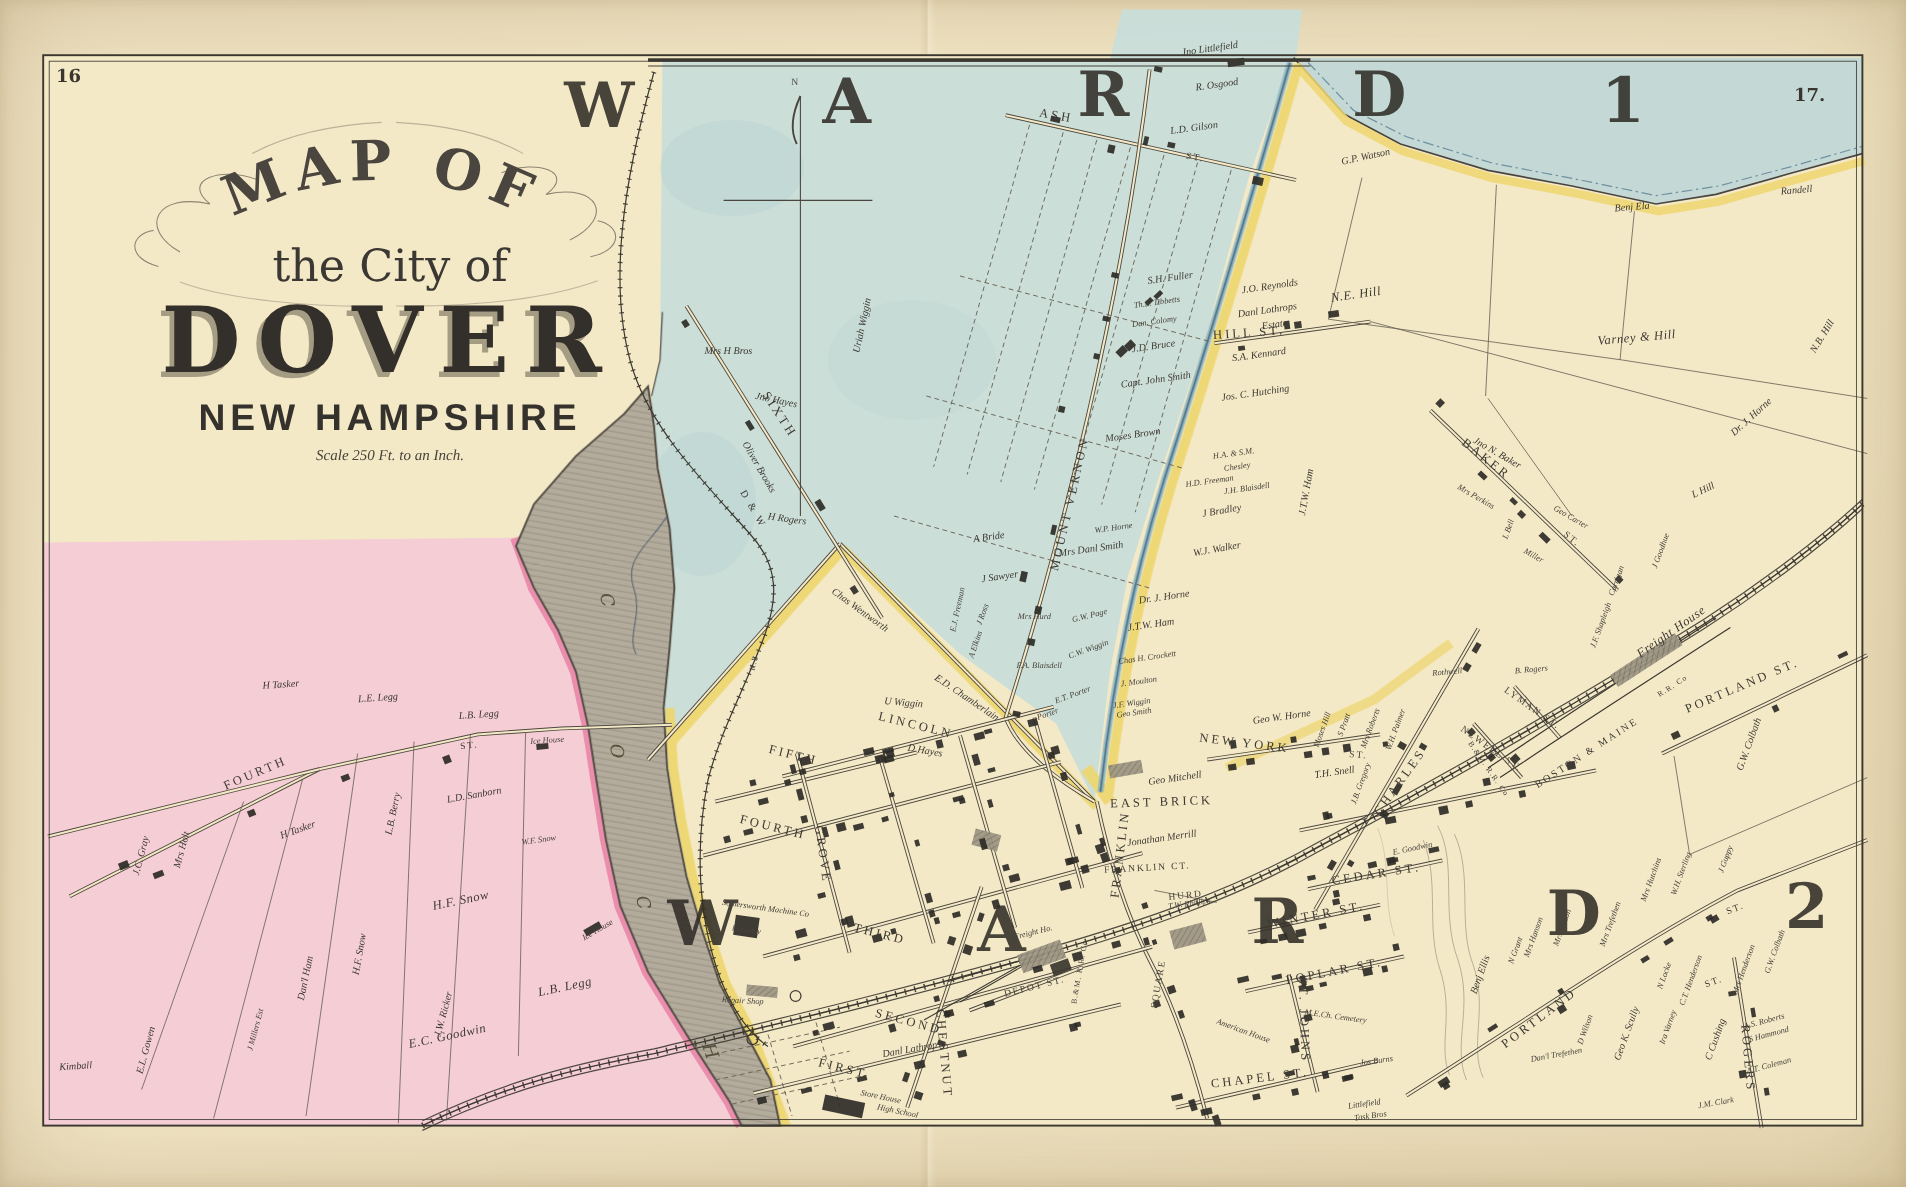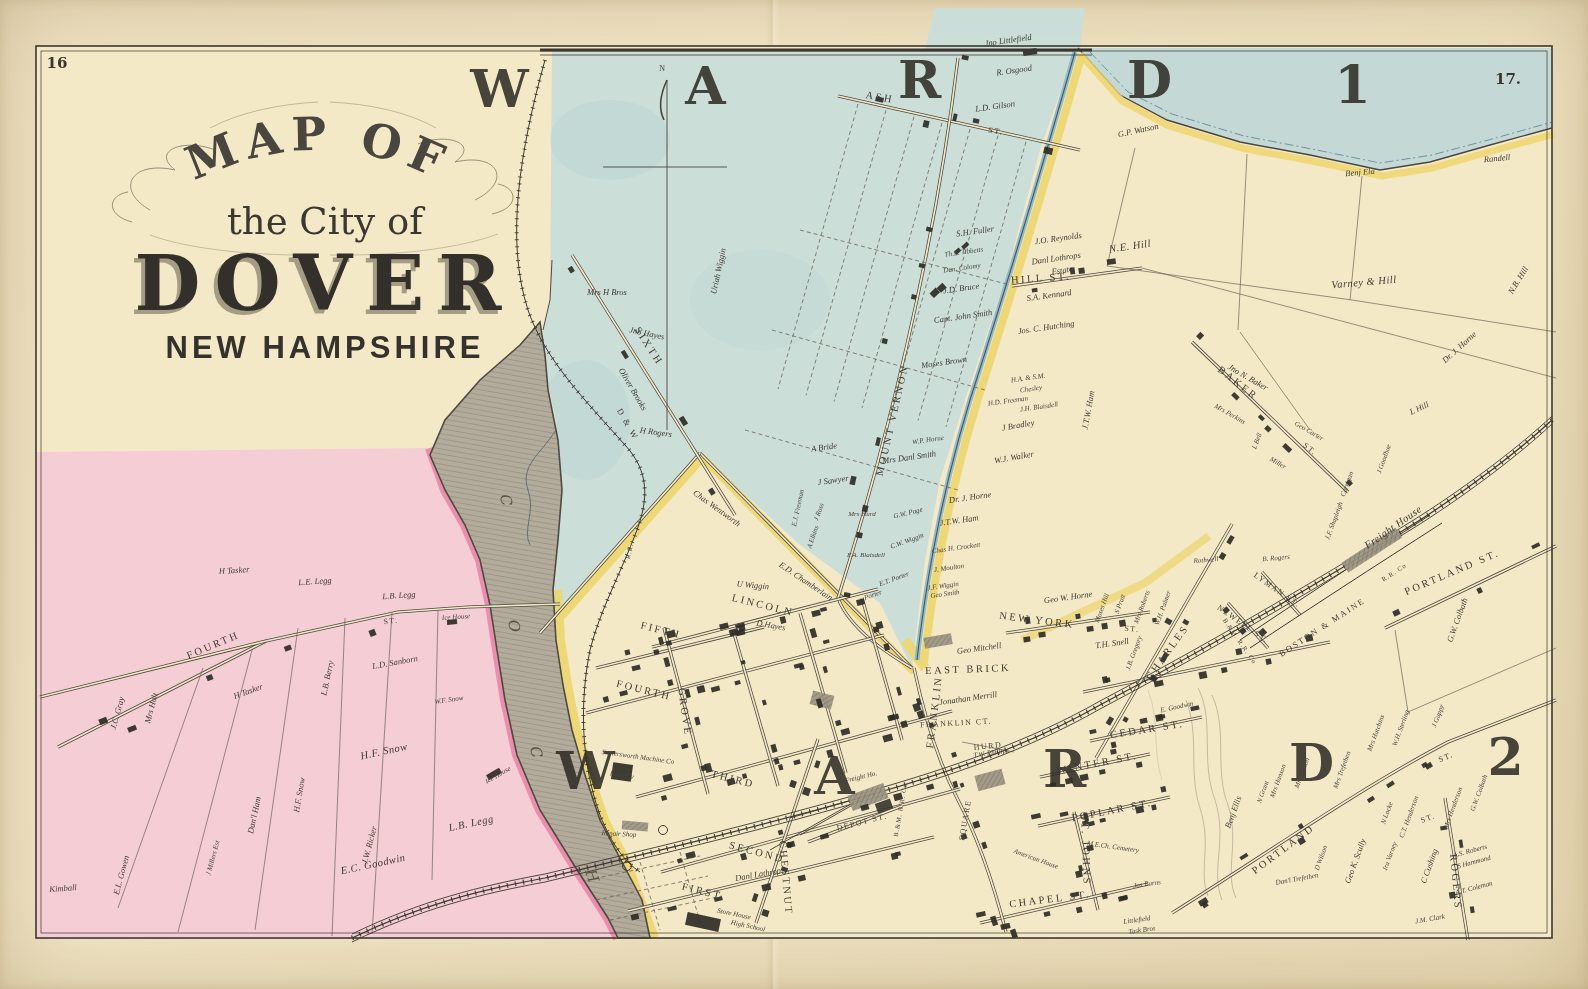--- a/index.html
+++ b/index.html
@@ -478,20 +478,21 @@
         <textPath id="arch-tp" href="#archPath" startOffset="50%" text-anchor="middle">MAP OF</textPath>
       </text>
     </g>
   </svg>
 
   <div id="cartouche">
     <div style="height:118px"></div>
     <div id="t-city">the City of</div>
     <div id="t-dover">DOVER</div>
     <div id="t-state">NEW HAMPSHIRE</div>
+    <div id="t-scale">Scale 250 Ft. to an Inch.</div>
   </div>
 
   <div id="labels">
       <span class="lbl c-w" style="left: 500px; top: 88px; --r: 0deg;">W</span>
       <span class="lbl c-w" style="left: 706px; top: 85px; --r: 0deg;">A</span>
       <span class="lbl c-w" style="left: 920px; top: 79px; --r: 0deg;">R</span>
       <span class="lbl c-w" style="left: 1150px; top: 79px; --r: 0deg;">D</span>
       <span class="lbl c-w" style="left: 1353px; top: 84px; --r: 0deg;">1</span>
       <span class="lbl c-w" style="left: 586px; top: 770px; --r: 0deg;">W</span>
       <span class="lbl c-w" style="left: 835px; top: 775px; --r: 0deg;">A</span>

